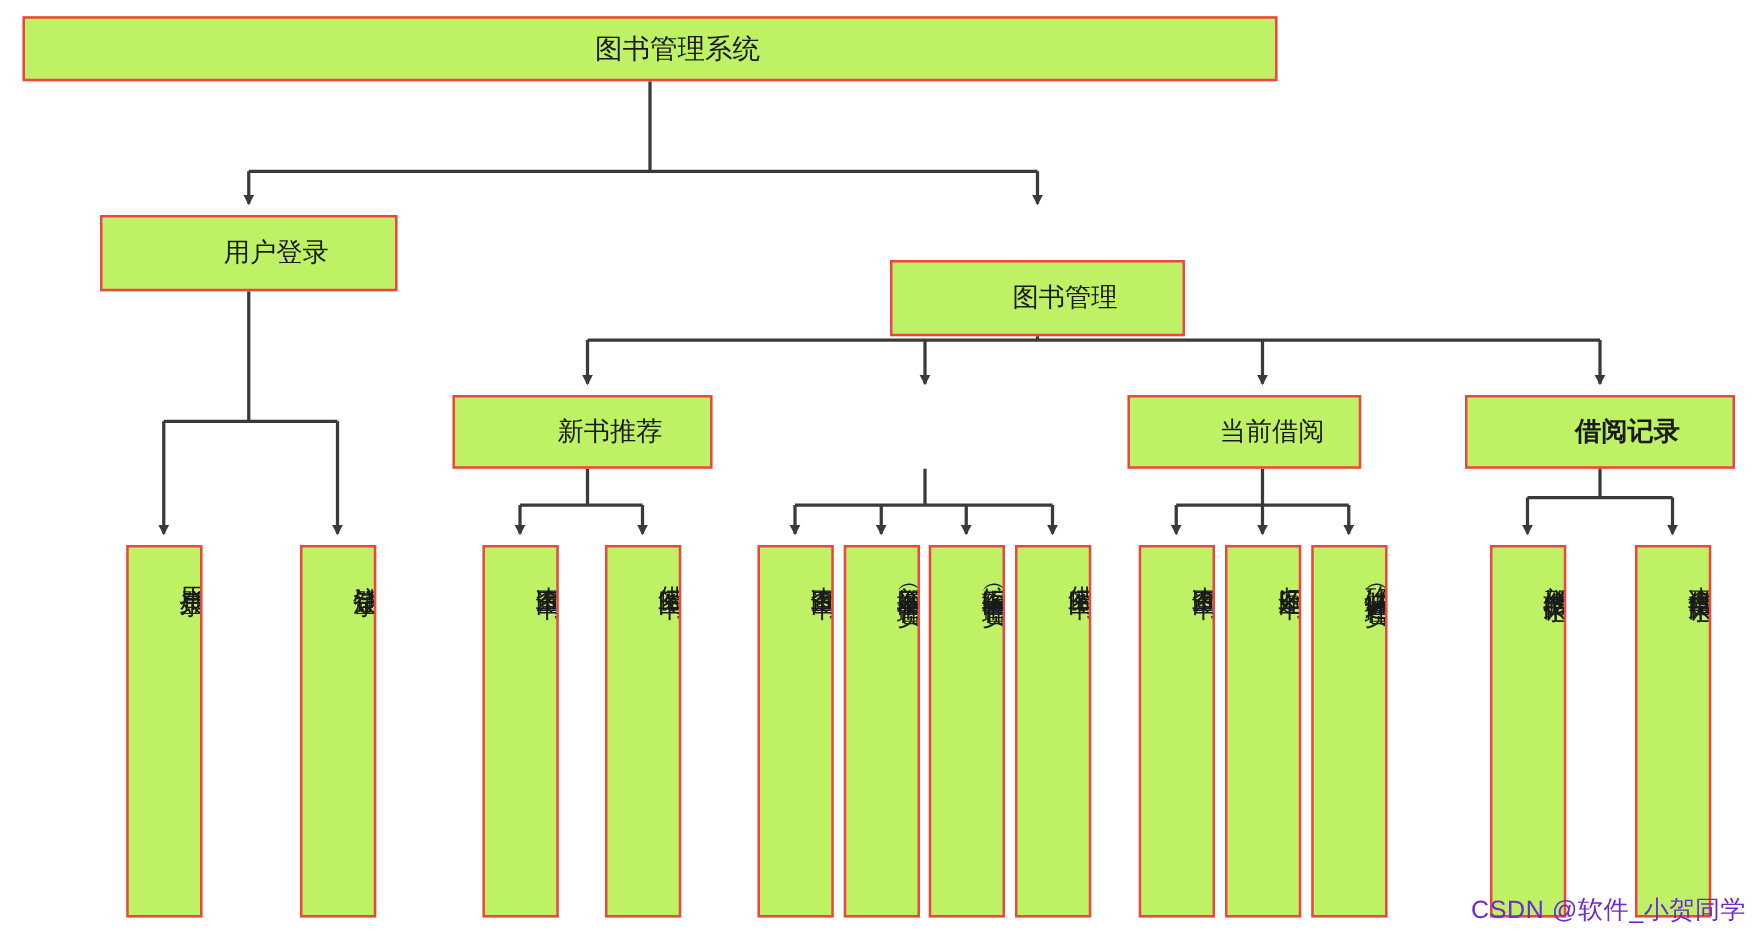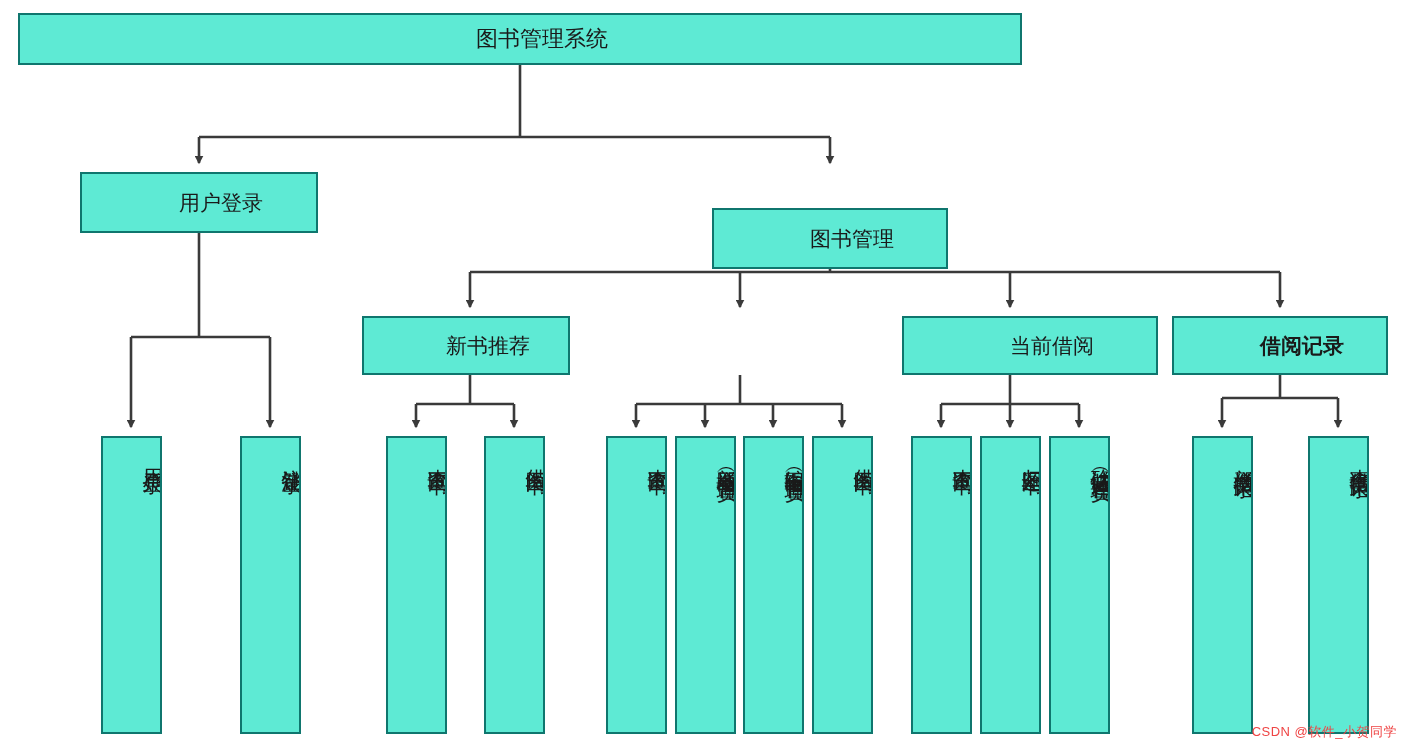--- a/index.html
+++ b/index.html
@@ -25,22 +25,22 @@
     position: absolute;
     left: 0;
     top: 0;
     width: 1405px;
     height: 747px;
     display: block;
   }
   .node-box {
     position: absolute;
     box-sizing: border-box;
-    border: 2px solid #0f766e;
-    background: #5eead4;
+    border: 2px solid #ef4444;
+    background: #bef264;
     display: flex;
     align-items: center;
     justify-content: center;
     overflow: hidden;
     padding-left: 44px;
   }
   .node-label {
     color: #1a1a1a;
     text-align: center;
     line-height: 1.12;
@@ -61,22 +61,22 @@
     font-size: 21px;
     writing-mode: vertical-rl;
     text-orientation: upright;
     letter-spacing: 2px;
     line-height: 1;
   }
   .watermark {
     position: absolute;
     right: 8px;
     bottom: 6px;
-    font-size: 13px;
-    color: #ef4444;
+    font-size: 20px;
+    color: #6d28d9;
     letter-spacing: 0.5px;
     white-space: nowrap;
     pointer-events: none;
   }
 </style>
 </head>
 <body>
 
 <div id="diagram-root">
 
@@ -137,21 +137,21 @@
   <div class="node-box horizontal" style="left:80px; top:172px; width:238px; height:61px;">
     <span class="node-label">用户登录</span>
   </div>
   <div class="node-box horizontal" style="left:712px; top:172px; width:236px; height:61px;margin-top:36px;">
     <span class="node-label">图书管理</span>
   </div>
 
   <div class="node-box horizontal" style="left:362px; top:316px; width:208px; height:59px;">
     <span class="node-label">新书推荐</span>
   </div>
-  <div class="node-box horizontal" style="left:902px; top:316px; width:256px; height:59px;">
+  <div class="node-box horizontal" style="left:902px; top:316px; width:187px; height:59px;">
     <span class="node-label">当前借阅</span>
   </div>
   <div class="node-box horizontal" style="left:1172px; top:316px; width:216px; height:59px;font-weight:bold;">
     <span class="node-label">借阅记录</span>
   </div>
 
   <div class="node-box vertical" style="left:101px; top:436px; width:61px; height:298px;">
     <span class="node-label">用户登录</span>
   </div>
   <div class="node-box vertical" style="left:240px; top:436px; width:61px; height:298px;">

